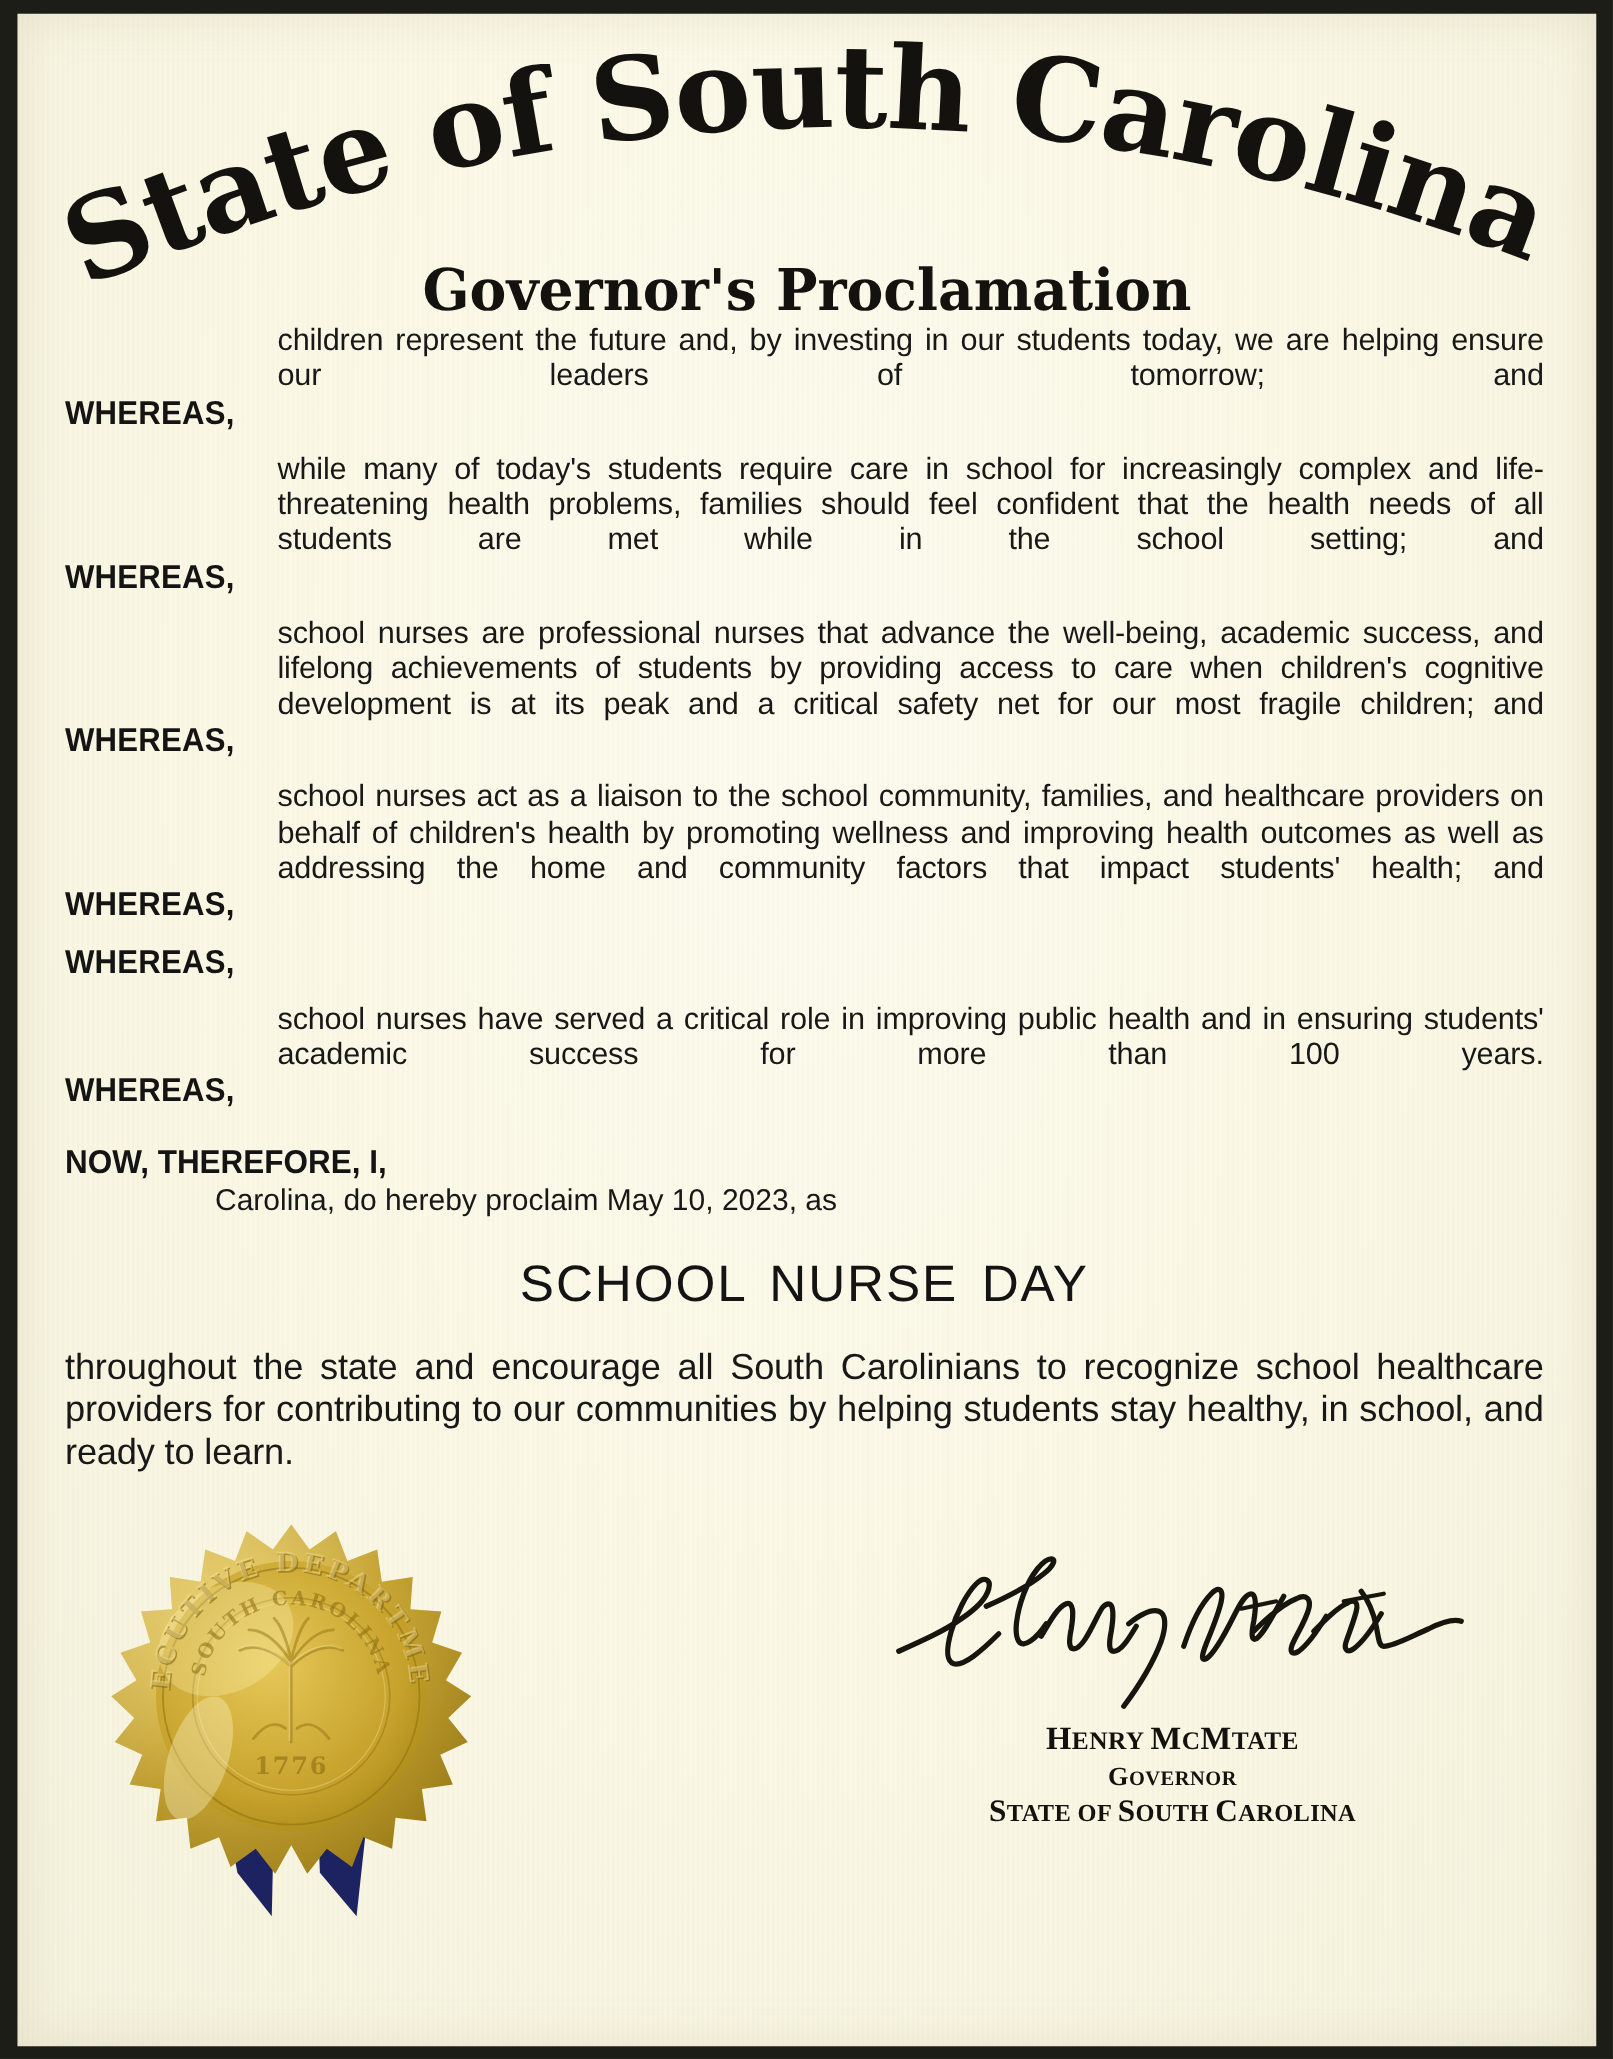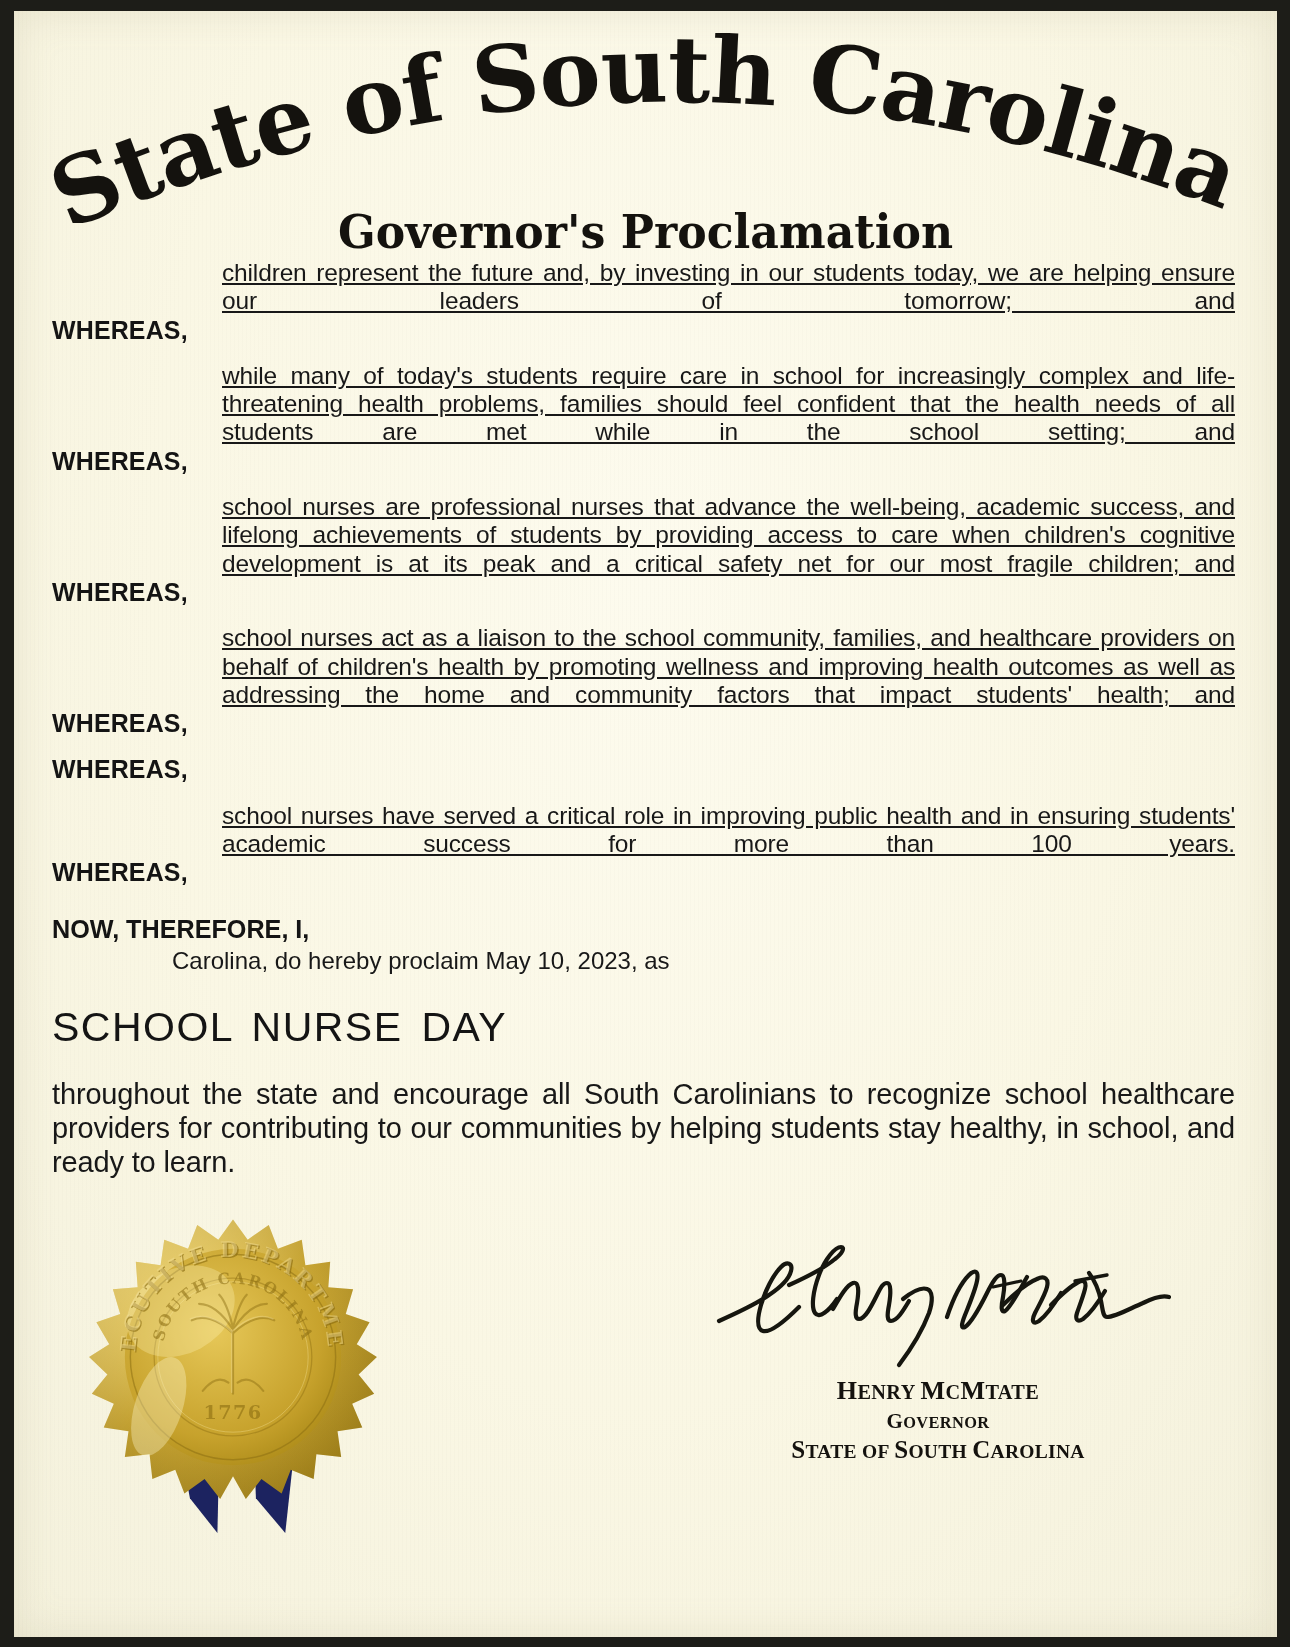--- a/index.html
+++ b/index.html
@@ -83,21 +83,20 @@
     flex:1 1 auto;
     font-family:"Liberation Sans", sans-serif;
     font-size:24.5px;
     line-height:1.155;
     color:#181818;
     text-align:justify;
     text-justify:inter-word;
     letter-spacing:-0.15px;
     word-spacing:0.5px;
     padding-left:2px;
-    text-decoration:underline;
   }
   .clause-text::after{
     content:"";
     display:inline-block;
     width:100%;
   }
 
   .therefore{
     display:flex;
     align-items:center;
@@ -133,21 +132,21 @@
   .therefore-second{
     font-family:"Liberation Sans", sans-serif;
     font-size:24px;
     line-height:1.17;
     color:#181818;
     margin-left:120px;
     margin-top:-2px;
   }
 
   .proclaim-title{
-    text-align:left;
+    text-align:center;
     font-family:"Liberation Sans", sans-serif;
     font-size:41px;
     color:#141414;
     letter-spacing:1.5px;
     margin:28px 0 26px 0;
     word-spacing:6px;
   }
 
   .closing{
     font-family:"Liberation Sans", sans-serif;

